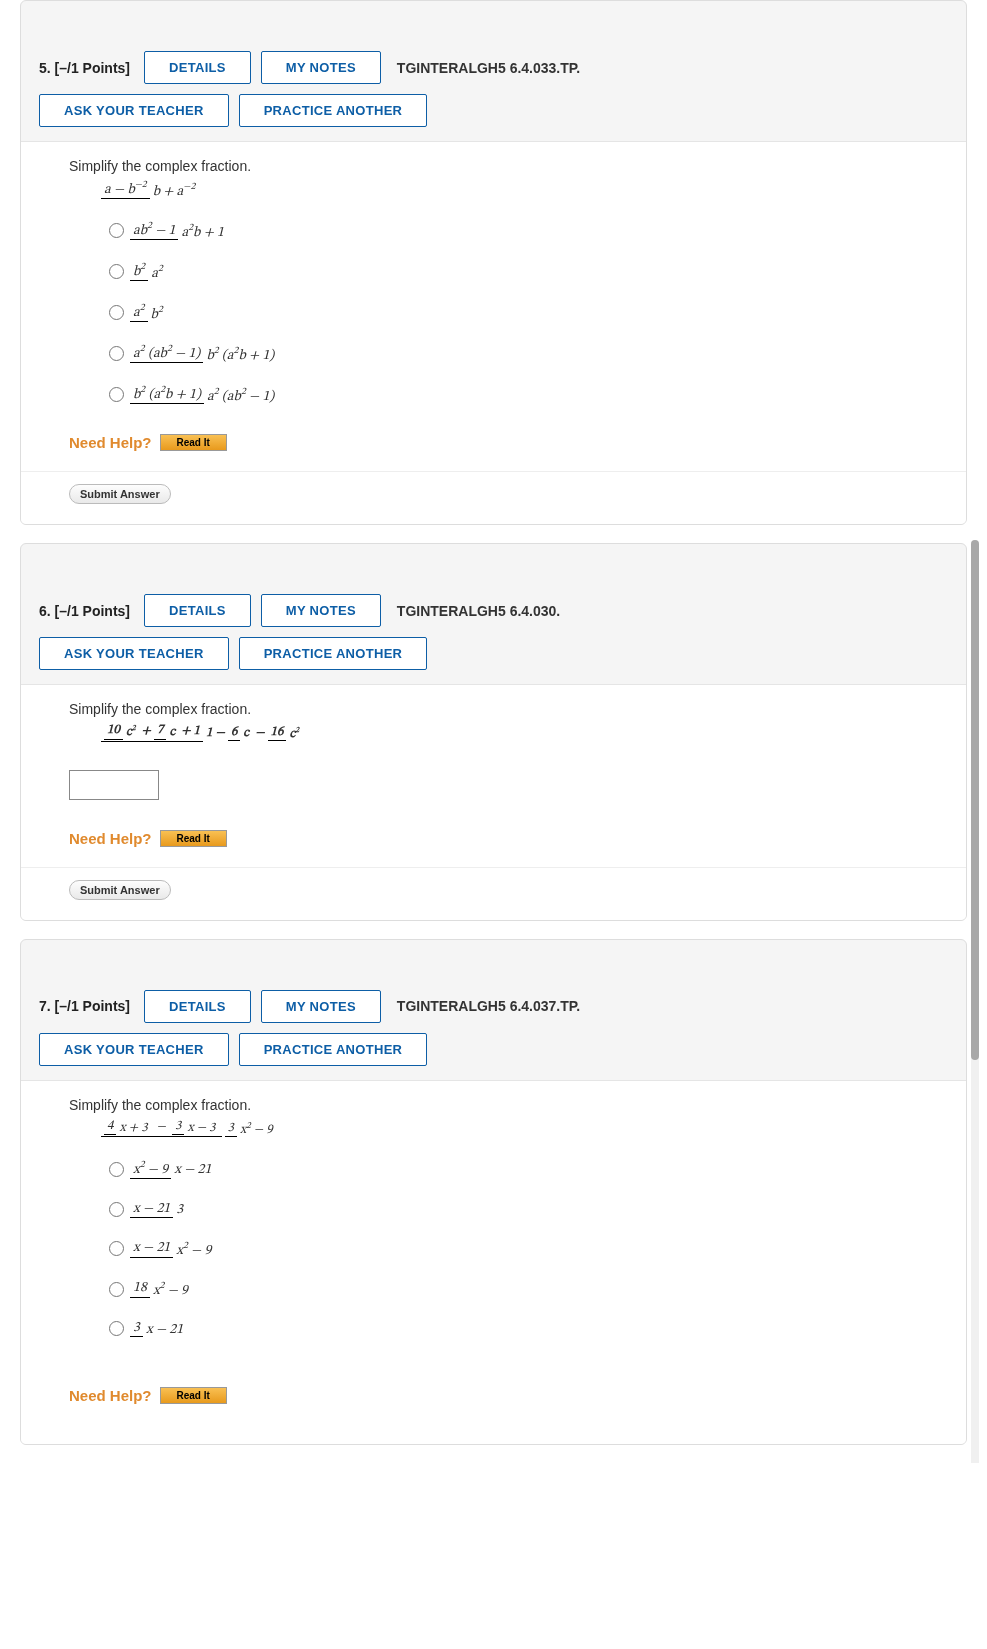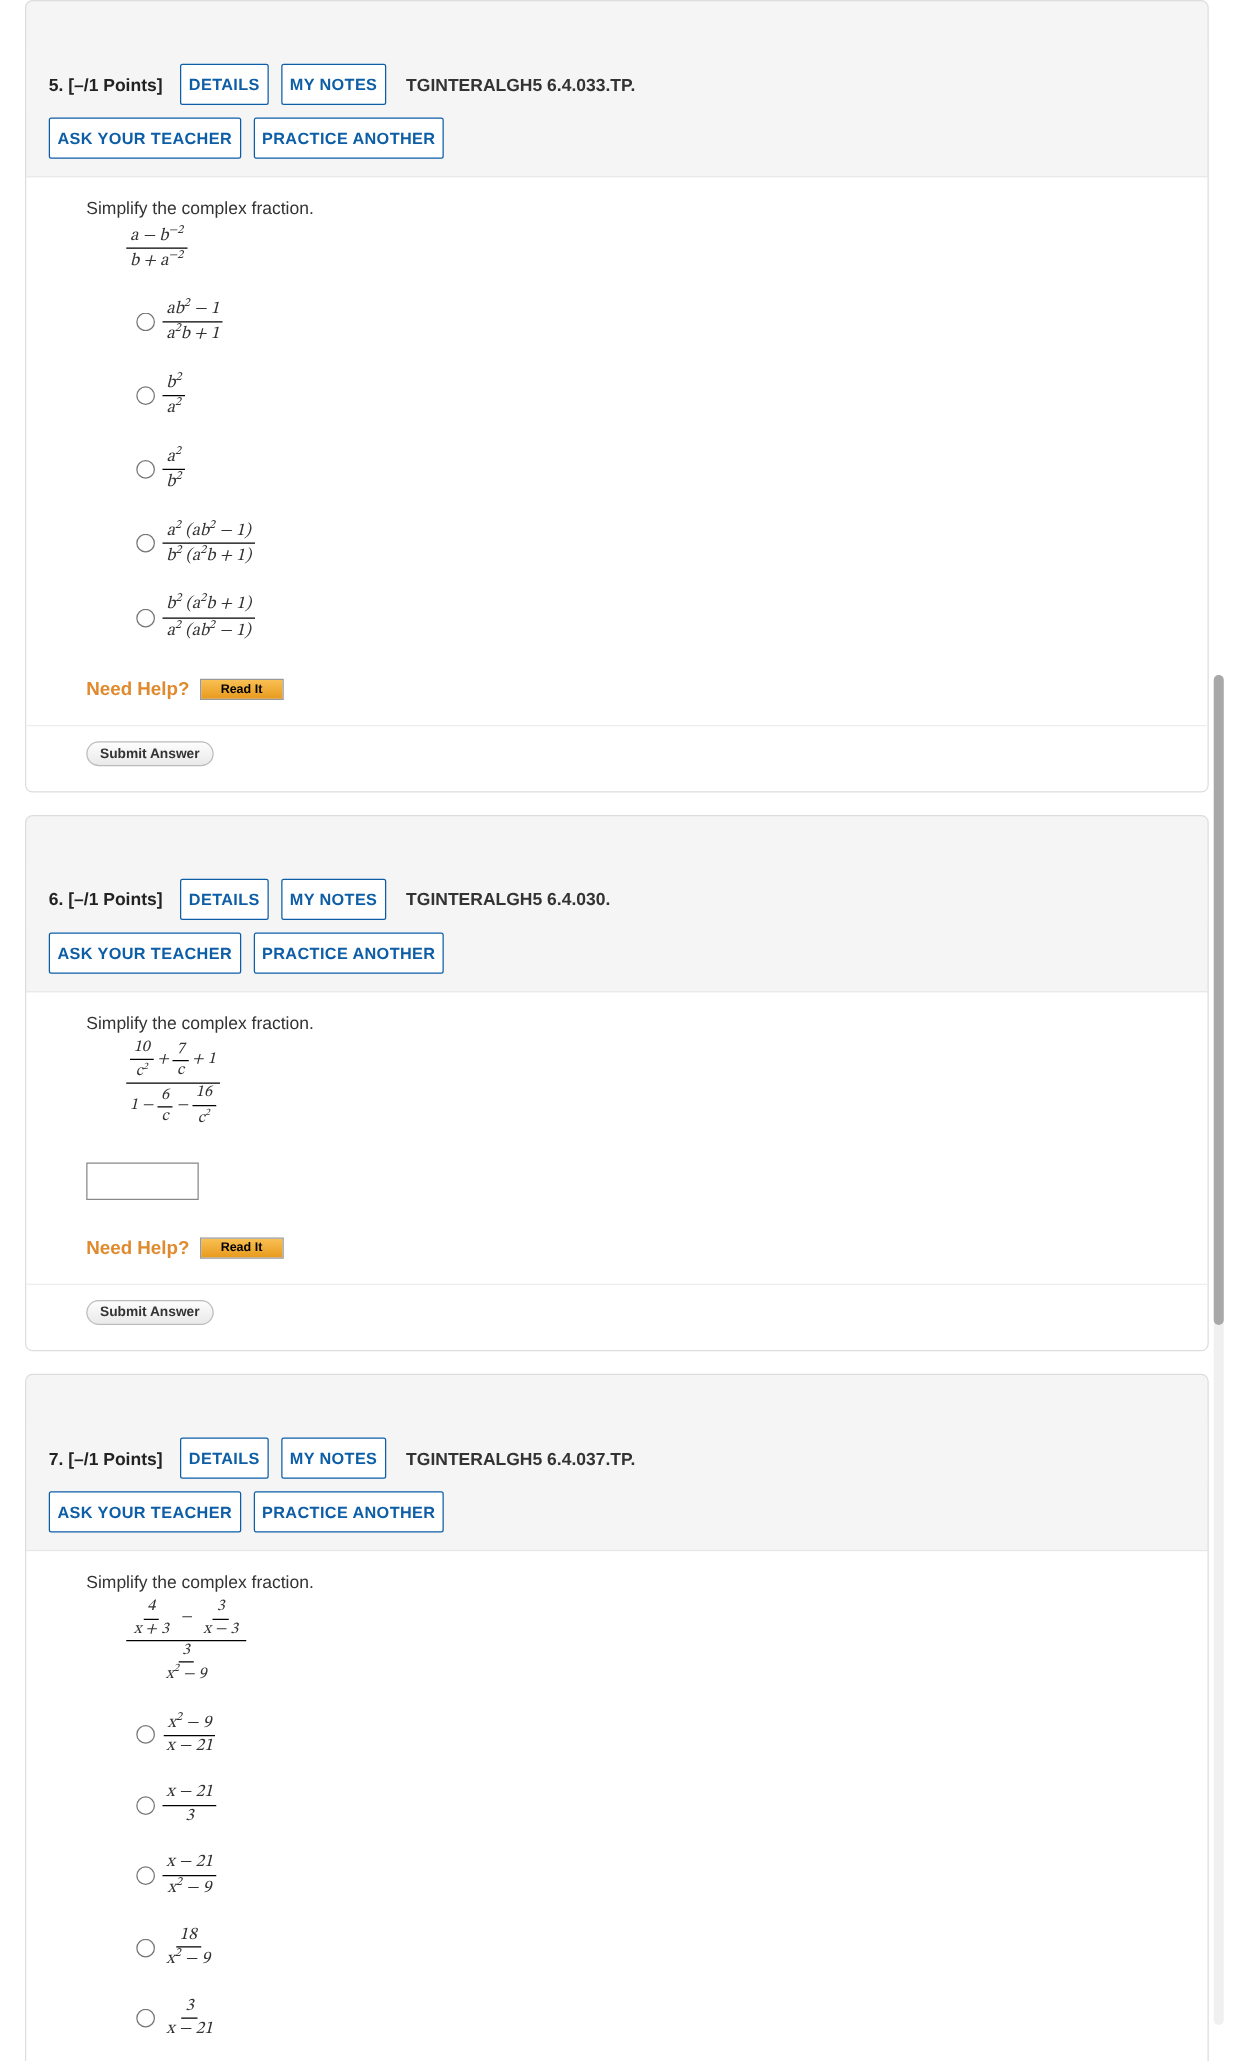--- a/index.html
+++ b/index.html
@@ -40,21 +40,21 @@
   }
   .qnum{
     font-weight:700;
     color:#222;
     margin-right:4px;
   }
   .btn{
     display:inline-flex;
     align-items:center;
     justify-content:center;
-    padding:8px 6px;
+    padding:8px 24px;
     font-size:13px;
     font-weight:700;
     color:var(--blue);
     border:1.5px solid var(--blue);
     background:#fff;
     border-radius:2px;
     cursor:pointer;
     letter-spacing:.3px;
   }
   .source{
@@ -82,21 +82,21 @@
     margin-bottom:6px;
   }
   .math{
     font-family:"Cambria Math","STIX Two Math","Latin Modern Math",Georgia,serif;
     font-style:italic;
     font-size:14px;
     line-height:1.1;
   }
   .frac{
     display:inline-flex;
-    flex-direction:column;
+    flex-direction:row;
     align-items:center;
     vertical-align:middle;
     font-style:italic;
   }
   .frac .num{
     padding:0 3px 1px 3px;
     border-bottom:1px solid #000;
     white-space:nowrap;
   }
   .frac .den{
@@ -275,21 +275,21 @@
     <span class="btn">MY NOTES</span>
     <span class="source">TGINTERALGH5 6.4.030.</span>
   </div>
   <div class="q-sub">
     <span class="btn">ASK YOUR TEACHER</span>
     <span class="btn">PRACTICE ANOTHER</span>
   </div>
   <div class="q-body">
     <div class="q-body-inner">
       <div class="prompt">Simplify the complex fraction.</div>
-      <div class="indent math" style="font-size:13px;">
+      <div class="indent math" style="font-size:13px;font-weight:bold;">
         <span class="frac" style="font-size:13px;">
           <span class="num" style="display:flex;align-items:center;gap:3px;">
             <span class="frac">
                   <span class="num">10</span>
                   <span class="den"><i>c</i><sup style="font-size:.6em;">2</sup></span>
                 </span>
             <span>+</span>
             <span class="frac">
                   <span class="num">7</span>
                   <span class="den"><i>c</i></span>

